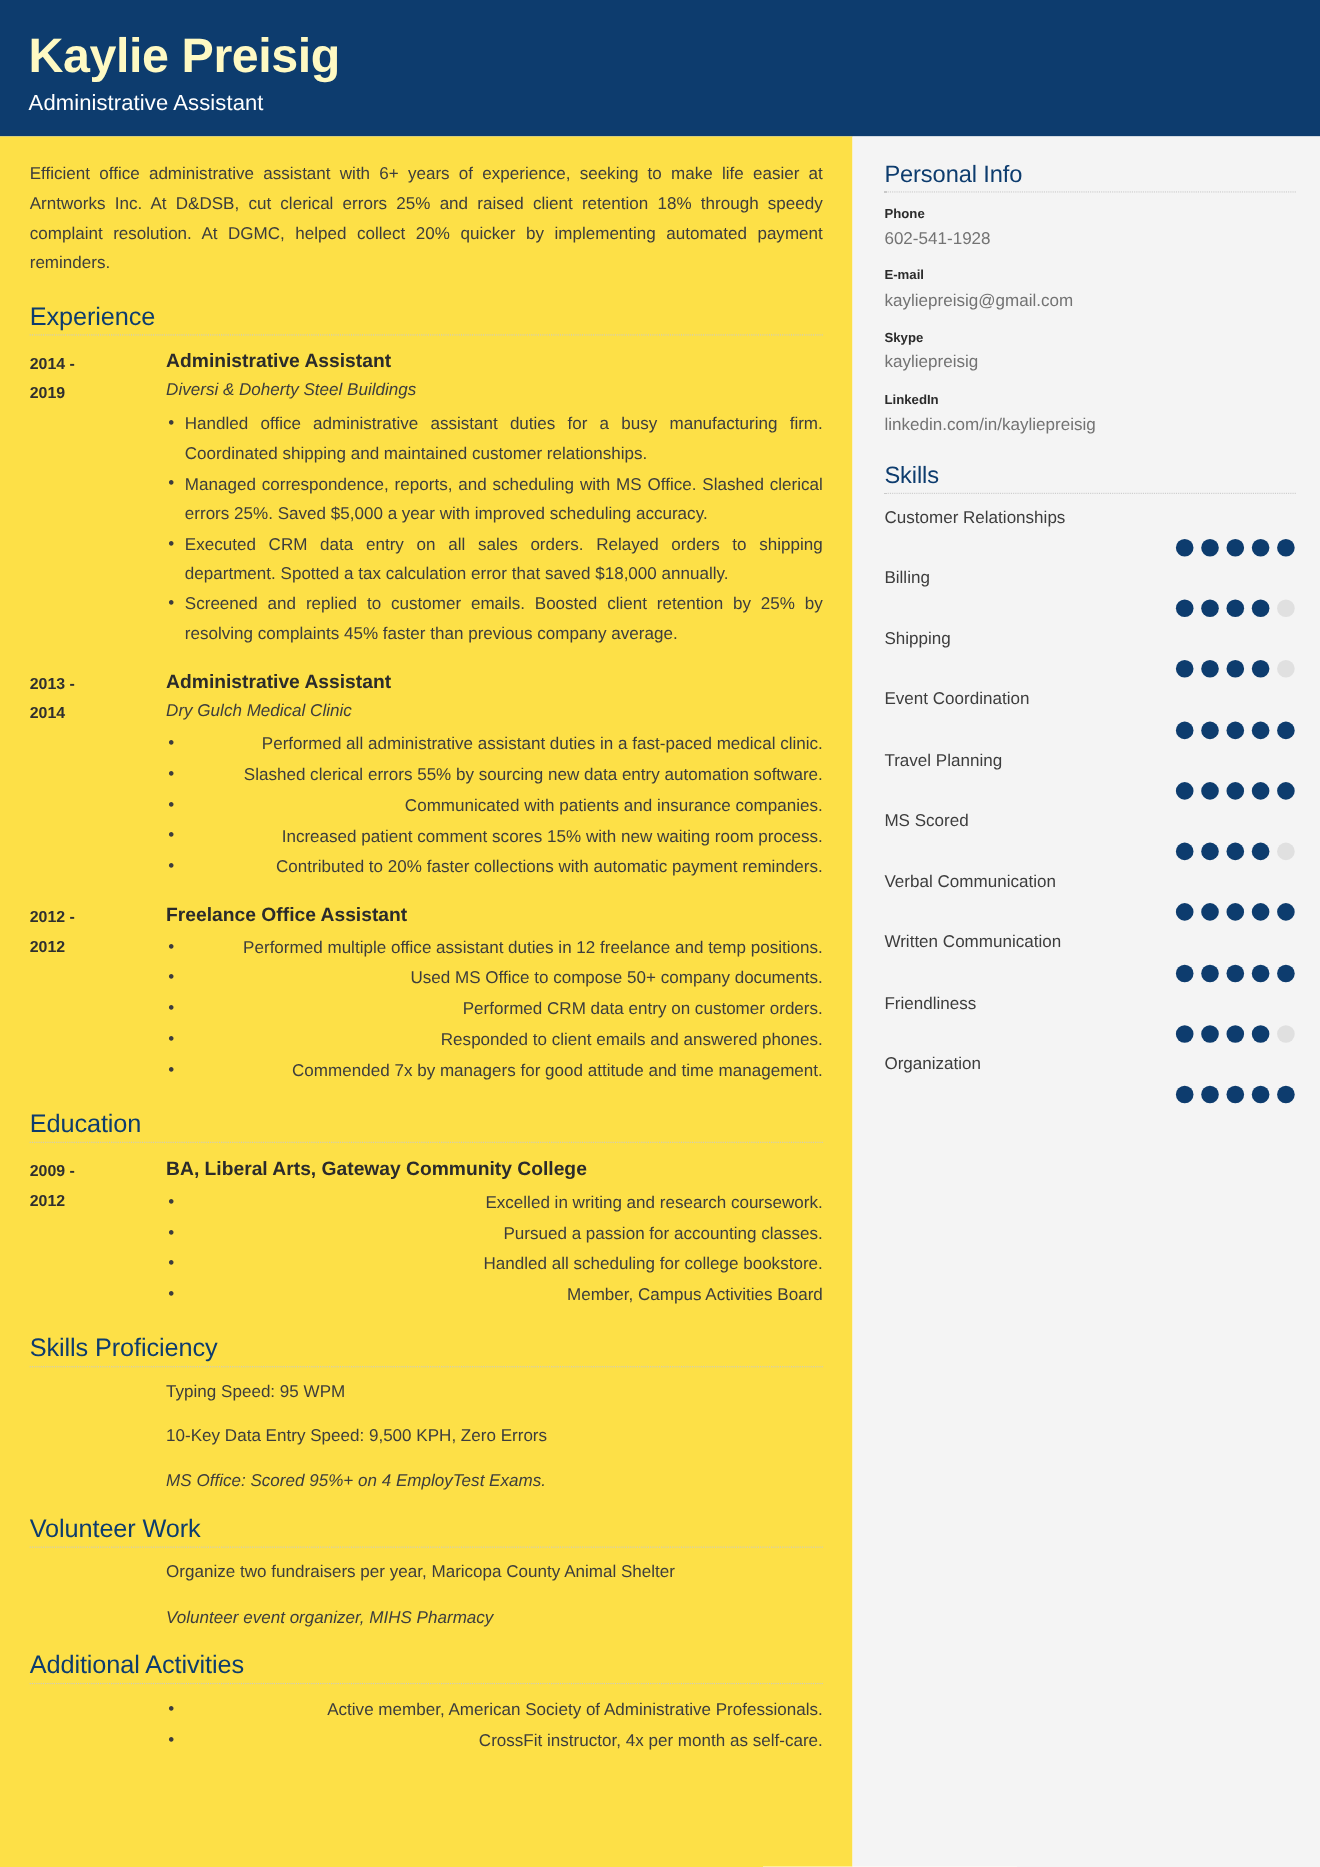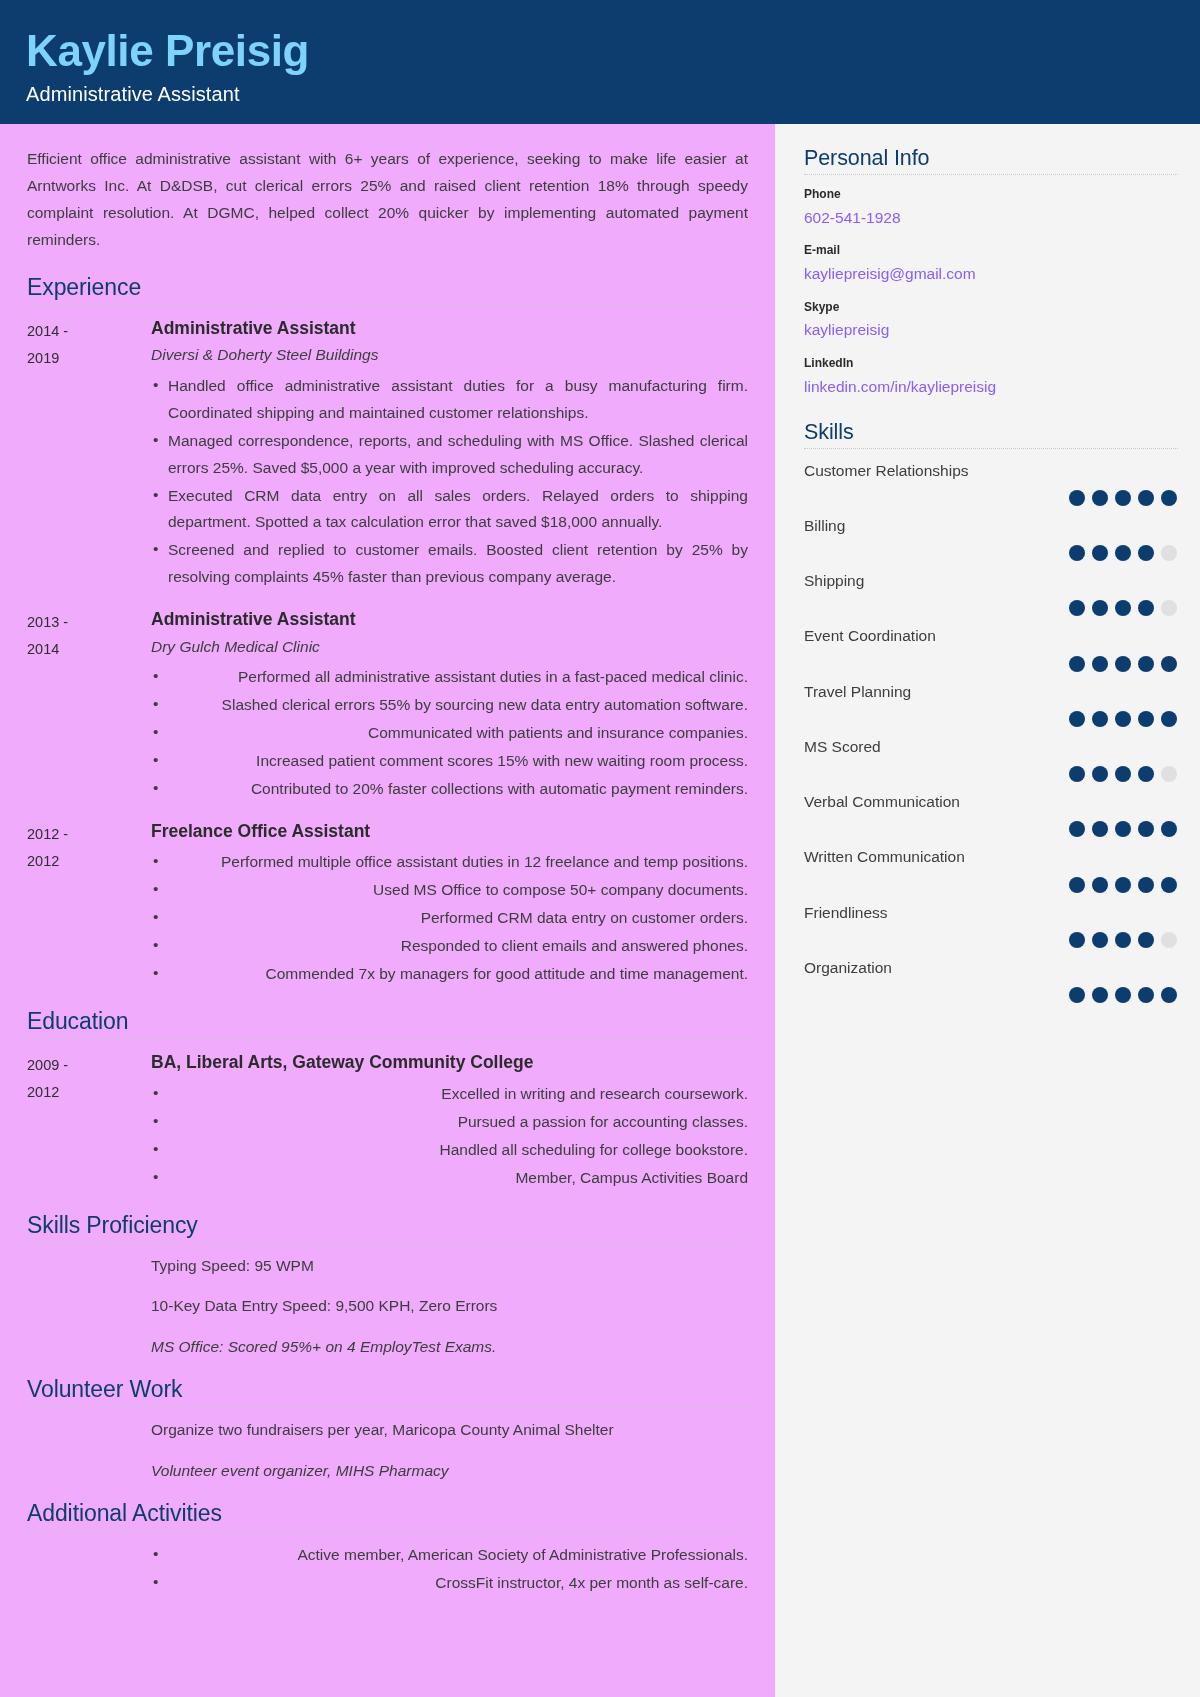--- a/index.html
+++ b/index.html
@@ -16,21 +16,21 @@
     background: #ffffff;
   }
 
   
   .header {
     background: #0d3c6e;
     padding: 26px 26px 22px 26px;
     height: 124px;
   }
   .hdr-name {
-    color: #7dd3fc;
+    color: #fef9c3;
     font-size: 44px;
     font-weight: bold;
     letter-spacing: -0.4px;
     line-height: 1.12;
   }
   .hdr-title {
     color: #ffffff;
     font-size: 20px;
     font-weight: normal;
     margin-top: 8px;
@@ -39,21 +39,21 @@
 
   
   .body {
     display: flex;
     align-items: stretch;
     min-height: 1573px;
   }
   .main {
     width: 775px;
     padding: 22px 27px 20px 27px;
-    background: #f0abfc;
+    background: #fde047;
   }
   .aside {
     width: 425px;
     background: #f4f4f4;
     padding: 22px 22px 20px 29px;
   }
 
   
   .summary {
     font-size: 15.5px;
@@ -77,21 +77,21 @@
   }
   .aside .sec-title { font-size: 21.5px; }
   .aside .sec-rule { margin-bottom: 10px; }
 
   
   .entry { display: flex; margin-bottom: 15px; }
   .entry-dates {
     width: 124px;
     flex: none;
     font-size: 14.5px;
-    font-weight: normal;
+    font-weight: bold;
     color: #2f2f2f;
     line-height: 1.85;
     padding-top: 2px;
   }
   .entry-body { flex: 1; min-width: 0; }
   .entry-role {
     font-size: 17.5px;
     font-weight: bold;
     color: #2b2b2b;
     line-height: 1.4;
@@ -140,21 +140,21 @@
   
   .info-item { margin-bottom: 11px; }
   .info-label {
     font-size: 12px;
     font-weight: bold;
     color: #2b2b2b;
     line-height: 1.55;
   }
   .info-value {
     font-size: 15.5px;
-    color: #8b5cf6;
+    color: #737373;
     line-height: 1.6;
     margin-top: 2px;
     word-break: break-word;
   }
   .aside-sec { margin-top: 20px; }
 
   .skill { margin-bottom: 8px; }
   .skill-name {
     font-size: 15.5px;
     color: #3d3d3d;

